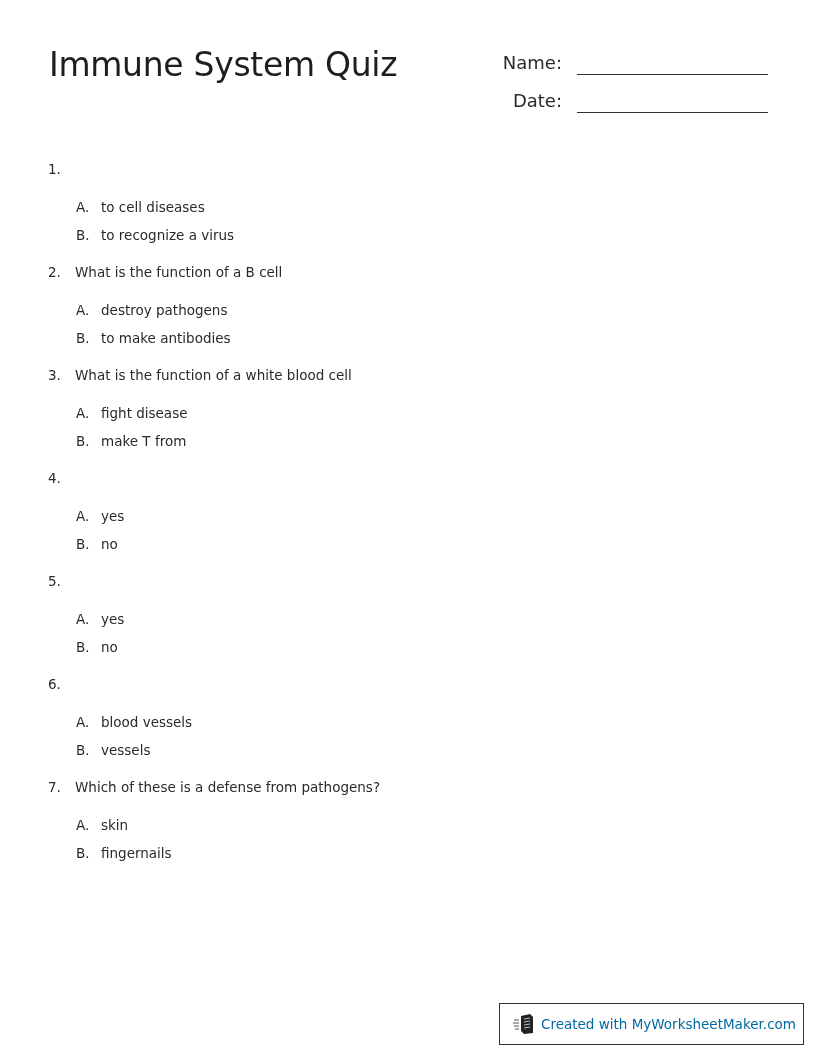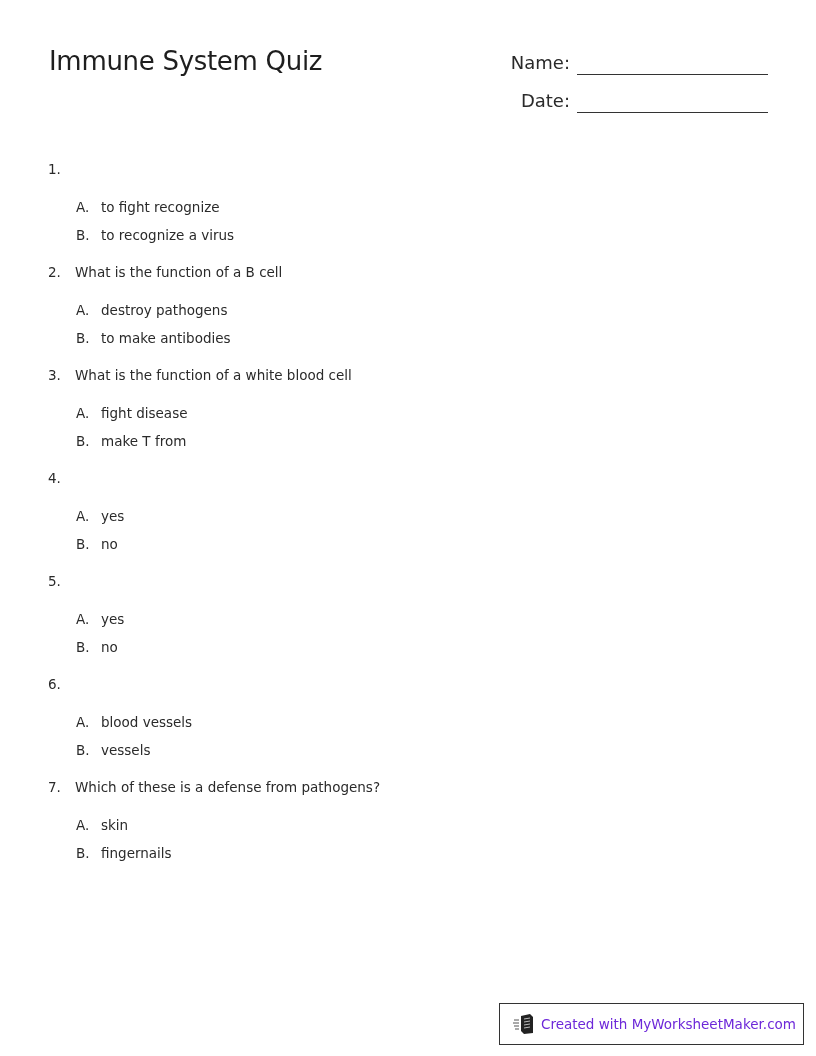--- a/index.html
+++ b/index.html
@@ -12,42 +12,42 @@
       height: 1056px;
       position: relative;
       overflow: hidden;
       font-family: "DejaVu Sans", "Liberation Sans", sans-serif;
       color: #222222;
     }
     .title {
       position: absolute;
       left: 49px;
       top: 47px;
-      font-size: 26px;
+      font-size: 33px;
       font-weight: normal;
       color: #1e1e1e;
       letter-spacing: -0.3px;
       margin: 0;
       line-height: 1.1;
       white-space: nowrap;
     }
     .field {
       position: absolute;
       right: 48px;
       display: flex;
       align-items: flex-end;
     }
     .field-name { top: 52px; }
     .field-date { top: 90px; }
     .field-label {
       font-size: 18px;
       color: #2a2a2a;
       width: 70px;
       text-align: right;
-      margin-right: 7px;
+      margin-right: 15px;
       line-height: 22px;
     }
     .field-line {
       width: 191px;
       height: 0;
       border-bottom: 1.5px solid #333333;
       margin-bottom: -1px;
     }
     .questions {
       position: absolute;
@@ -99,21 +99,21 @@
       padding-left: 13px;
     }
     .footer-icon {
       width: 22px;
       height: 22px;
       margin-right: 6px;
       flex: none;
     }
     .footer-text {
       font-size: 13.5px;
-      color: #6d28d9;
+      color: #0369a1;
       white-space: nowrap;
     }
   </style>
 </head>
 <body>
 
 <h1 class="title">Immune System Quiz</h1>
 
 <div class="field field-name">
   <span class="field-label">Name:</span>
@@ -127,21 +127,21 @@
 
 <div class="questions">
 
   <div class="question">
     <div class="q-row">
       <span class="q-num">1.</span>
     </div>
     <div class="options">
       <div class="opt-row">
         <span class="opt-letter">A.</span>
-        <span>to fight recognize</span>
+        <span>to cell diseases</span>
       </div>
       <div class="opt-row">
         <span class="opt-letter">B.</span>
         <span>to recognize a virus</span>
       </div>
     </div>
   </div>
 
   <div class="question">
     <div class="q-row">

